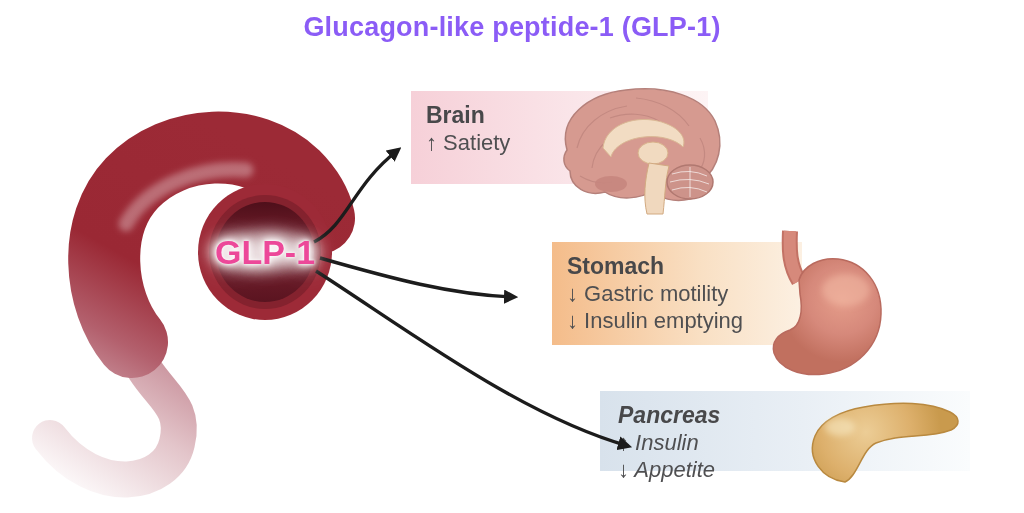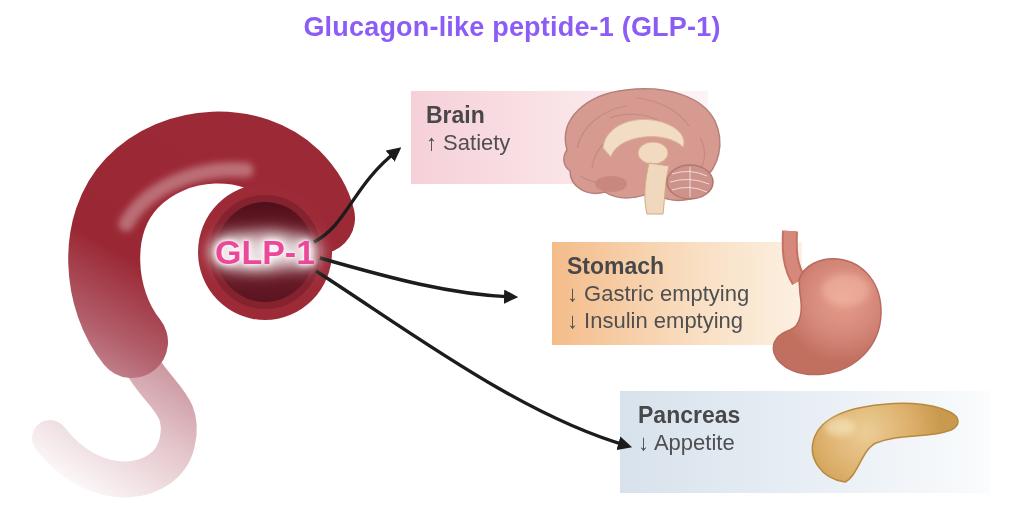--- a/index.html
+++ b/index.html
@@ -23,42 +23,44 @@
   .card-brain{
     left:411px;top:91px;width:297px;height:93px;
     background:linear-gradient(90deg,#f6d0d8 0%,#fae5e9 55%,#fdf4f5 100%);
   }
   .card-stomach{
     left:523px;top:242px;width:250px;height:103px;
     background:linear-gradient(90deg,#f4bc8a 0%,#f9e0c4 60%,#fcf0e2 100%);
     margin-left:29px;
   }
   .card-pancreas{
-    left:620px;top:391px;width:370px;height:102px;padding-left:18px;
+    left:600px;top:391px;width:370px;height:80px;padding-left:18px;
     background:linear-gradient(90deg,#d8e2ec 0%,#e9eff5 55%,#fafcfd 100%);
+    font-style:italic;
   }
 </style>
 </head>
 <body>
 
 <div class="canvas">
 
   <div class="card card-brain">
     <div class="card-title">Brain</div>
     <div class="card-line">↑ Satiety</div>
   </div>
 
   <div class="card card-stomach">
     <div class="card-title">Stomach</div>
-    <div class="card-line">↓ Gastric emptying</div>
+    <div class="card-line">↓ Gastric motility</div>
     <div class="card-line">↓ Insulin emptying</div>
   </div>
 
   <div class="card card-pancreas">
     <div class="card-title">Pancreas</div>
+    <div class="card-line">↑ Insulin</div>
     <div class="card-line">↓ Appetite</div>
   </div>
 
   <svg class="art" width="1024" height="513" viewBox="0 0 1024 513">
     <defs>
       <linearGradient id="tubeGrad" gradientUnits="userSpaceOnUse" x1="240" y1="140" x2="100" y2="390">
         <stop offset="0" stop-color="#9c2a36"></stop>
         <stop offset="0.55" stop-color="#9a2834"></stop>
         <stop offset="0.82" stop-color="#b3606d"></stop>
         <stop offset="1" stop-color="#c9929c"></stop>

